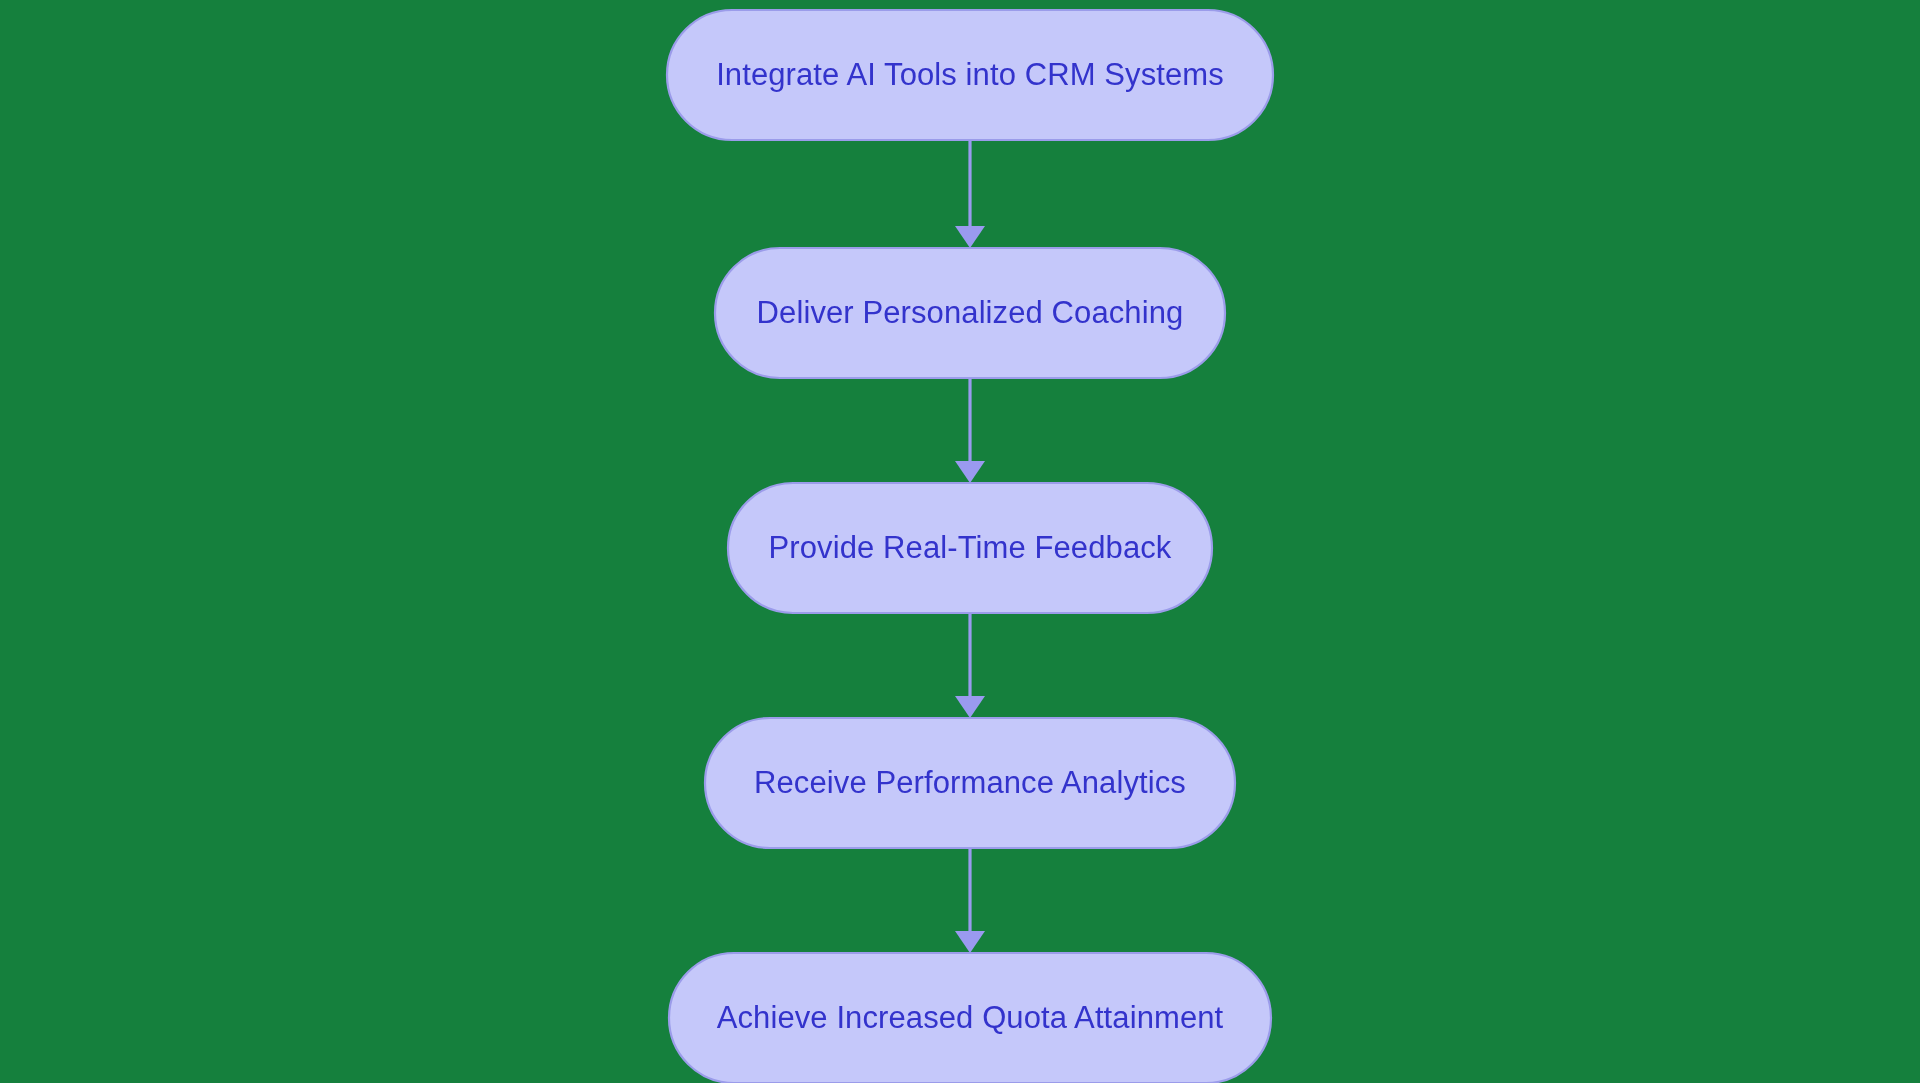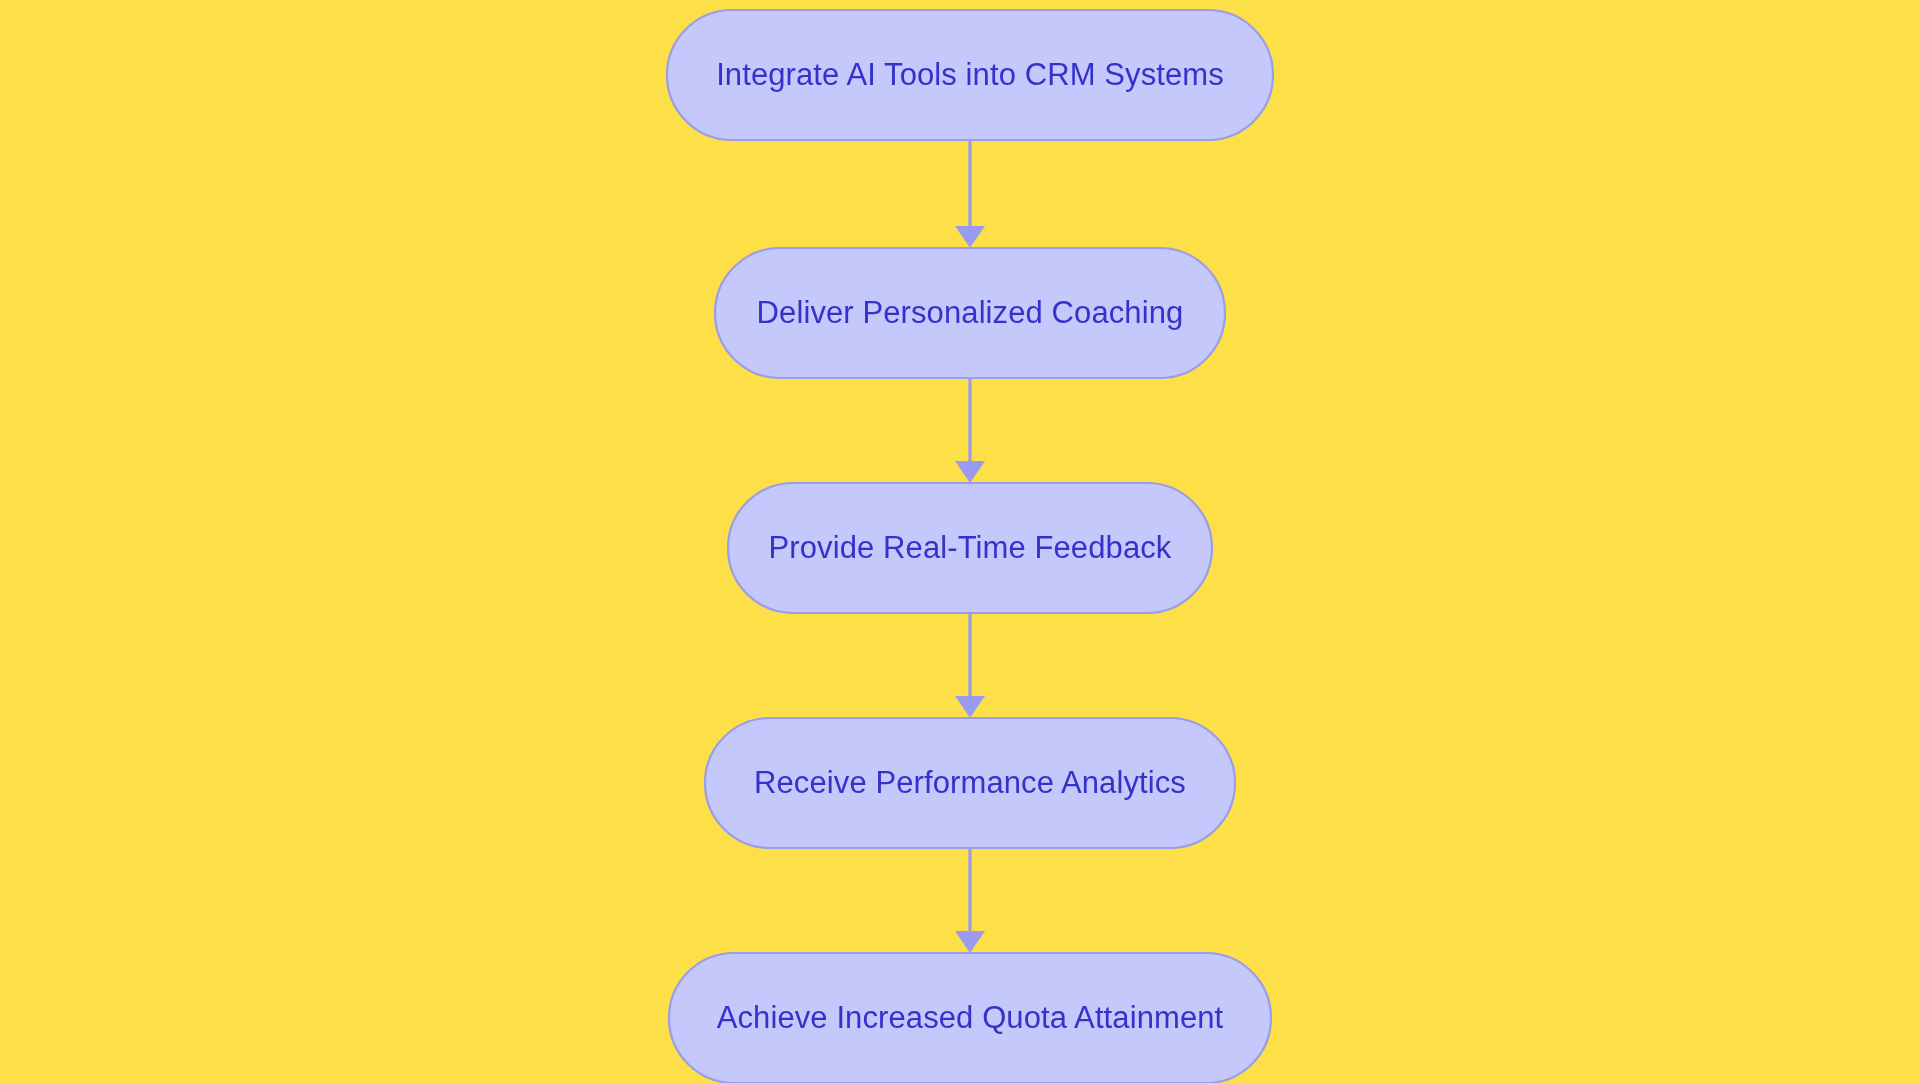--- a/index.html
+++ b/index.html
@@ -8,21 +8,21 @@
     padding: 0;
     background: #ffffff;
   }
   body {
     font-family: "Liberation Sans", sans-serif;
   }
   #canvas {
     position: relative;
     width: 1920px;
     height: 1083px;
-    background: #fde047;
+    background: #15803d;
     overflow: hidden;
   }
   #flow-svg {
     position: absolute;
     top: 0;
     left: 0;
     width: 1920px;
     height: 1083px;
     display: block;
   }

